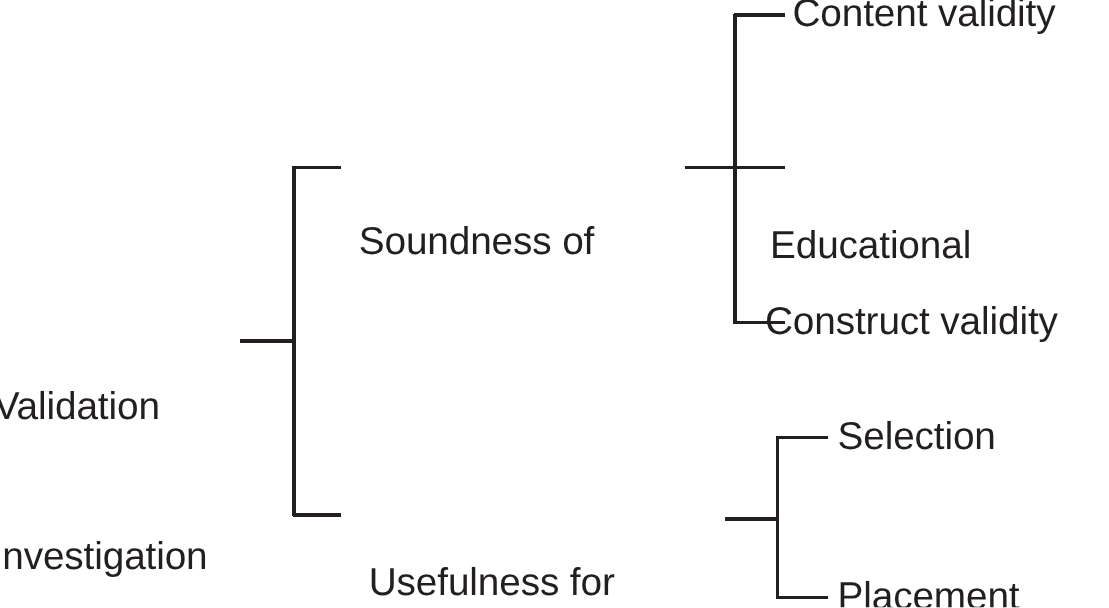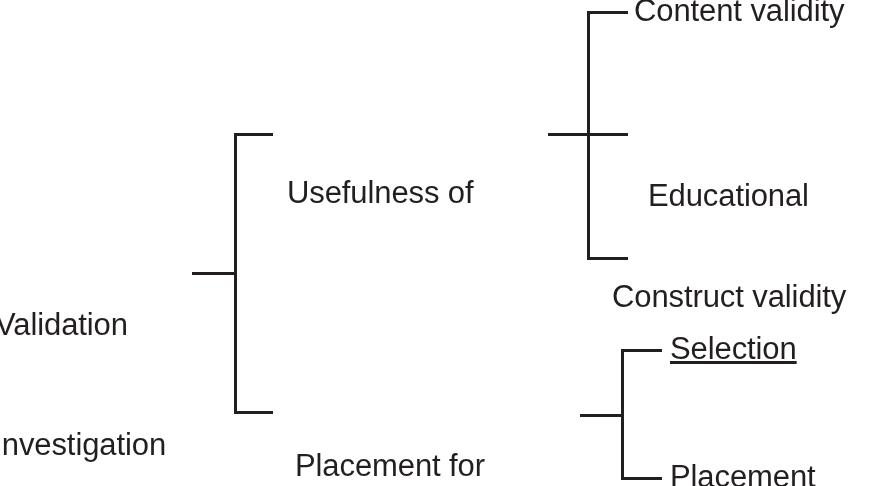--- a/index.html
+++ b/index.html
@@ -53,34 +53,32 @@
   #label-usefulness {
     left: 295px;
     top: 366px;
   }
   
   #label-content-validity {
     left: 634px;
     top: -9px;
   }
   #label-educational-importance {
-    left: 648px;
+    left: 616px;
     top: 96px;
     text-align: center;
   }
   #label-construct-validity {
     left: 612px;
     top: 237px;
-    margin-top: 40px;
   }
   
   #label-selection {
     left: 670px;
     top: 329px;
-    text-decoration: underline;
   }
   #label-placement {
     left: 670px;
     top: 457px;
   }
 </style>
 </head>
 <body>
 
 <div id="diagram-root">
@@ -111,32 +109,32 @@
 
     <line x1="621" y1="478" x2="662" y2="478"></line>
   </svg>
 
   <div class="node-label" id="label-root">
     <div>Validation</div>
     <div>investigation</div>
   </div>
 
   <div class="node-label" id="label-soundness">
-    <div>Usefulness of</div>
+    <div>Soundness of</div>
   </div>
 
   <div class="node-label" id="label-content-validity">Content validity</div>
 
   <div class="node-label" id="label-educational-importance">
     <div>Educational</div>
   </div>
 
   <div class="node-label" id="label-construct-validity">Construct validity</div>
 
   <div class="node-label" id="label-usefulness">
-    <div>Placement for</div>
+    <div>Usefulness for</div>
     
   </div>
 
   <div class="node-label" id="label-selection">Selection</div>
   <div class="node-label" id="label-placement">Placement</div>
 
 </div>
 
 </body></html>

